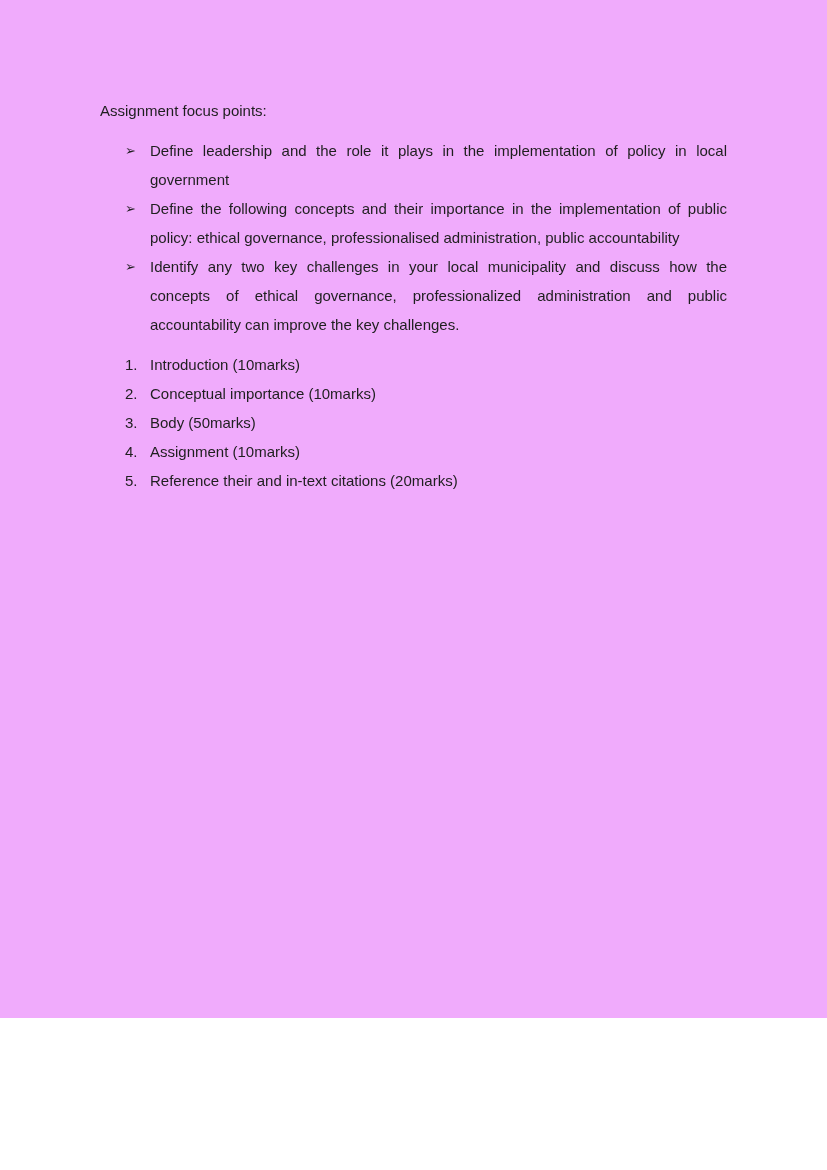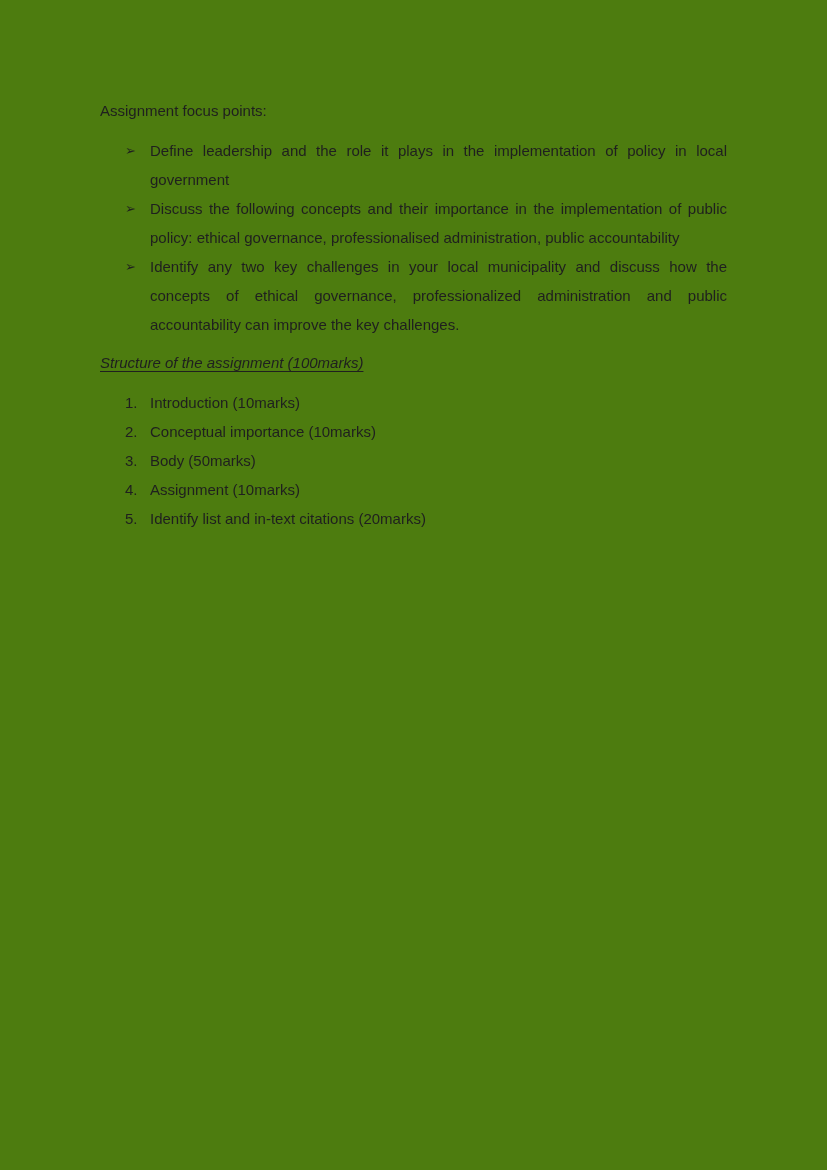--- a/index.html
+++ b/index.html
@@ -4,22 +4,22 @@
 <style>
   * { margin: 0; padding: 0; box-sizing: border-box; }
   html, body { background: #ffffff; }
   body {
     font-family: "Liberation Sans", "DejaVu Sans", sans-serif;
     color: #1f1f1f;
   }
   .page {
     position: relative;
     width: 827px;
-    height: 1170px;
-    background: #4d7c0f;
+    height: 1018px;
+    background: #f0abfc;
     overflow: hidden;
   }
   .content {
     position: absolute;
     left: 100px;
     top: 96px;
     width: 627px;
     font-size: 15px;
     line-height: 29px;
   }
@@ -70,47 +70,46 @@
 
     <p class="intro-heading">Assignment focus points:</p>
 
     <ul class="bullets">
       <li>
         <span class="glyph">➢</span>
         <span>Define leadership and the role it plays in the implementation of policy in local government</span>
       </li>
       <li>
         <span class="glyph">➢</span>
-        <span>Discuss the following concepts and their importance in the implementation of public policy: ethical governance, professionalised administration, public accountability</span>
+        <span>Define the following concepts and their importance in the implementation of public policy: ethical governance, professionalised administration, public accountability</span>
       </li>
       <li>
         <span class="glyph">➢</span>
         <span>Identify any two key challenges in your local municipality and discuss how the concepts of ethical governance, professionalized administration and public accountability can improve the key challenges.</span>
       </li>
     </ul>
 
-    <p class="structure-heading">Structure of the assignment (100marks)</p>
 
     <ol class="numbered">
       <li>
         <span class="num">1.</span>
         <span>Introduction (10marks)</span>
       </li>
       <li>
         <span class="num">2.</span>
         <span>Conceptual importance (10marks)</span>
       </li>
       <li>
         <span class="num">3.</span>
         <span>Body (50marks)</span>
       </li>
       <li>
         <span class="num">4.</span>
         <span>Assignment (10marks)</span>
       </li>
       <li>
         <span class="num">5.</span>
-        <span>Identify list and in-text citations (20marks)</span>
+        <span>Reference their and in-text citations (20marks)</span>
       </li>
     </ol>
 
   </div>
 </div>
 
 </body></html>

